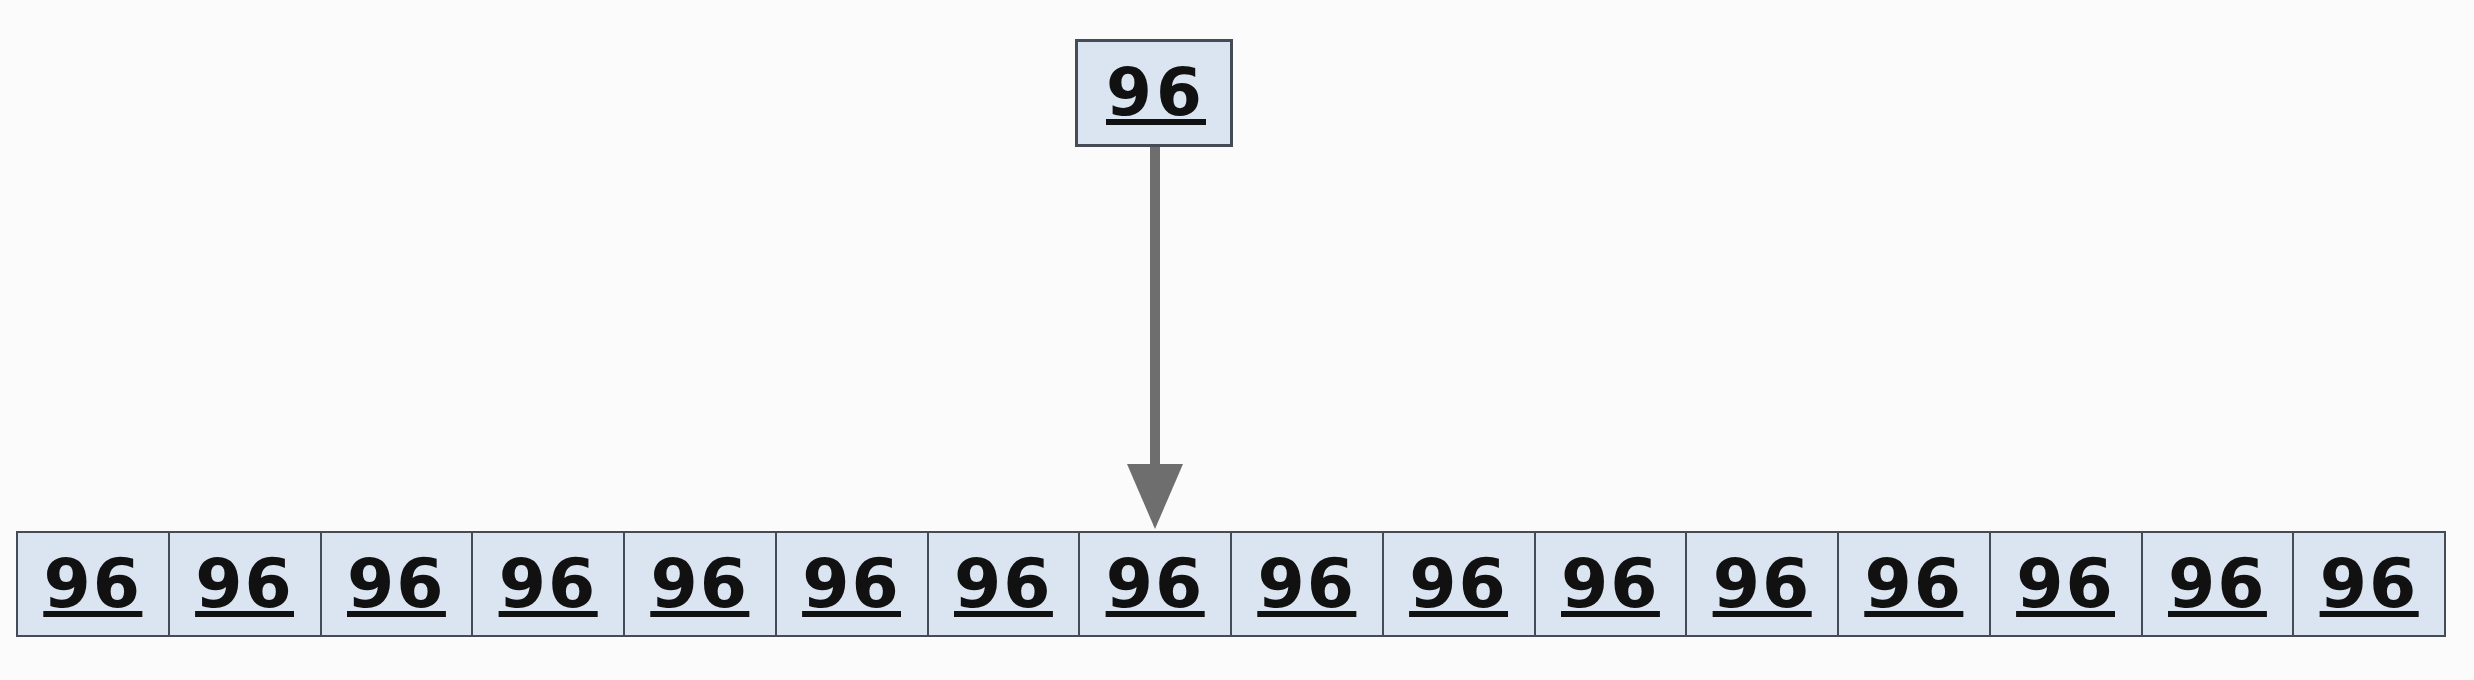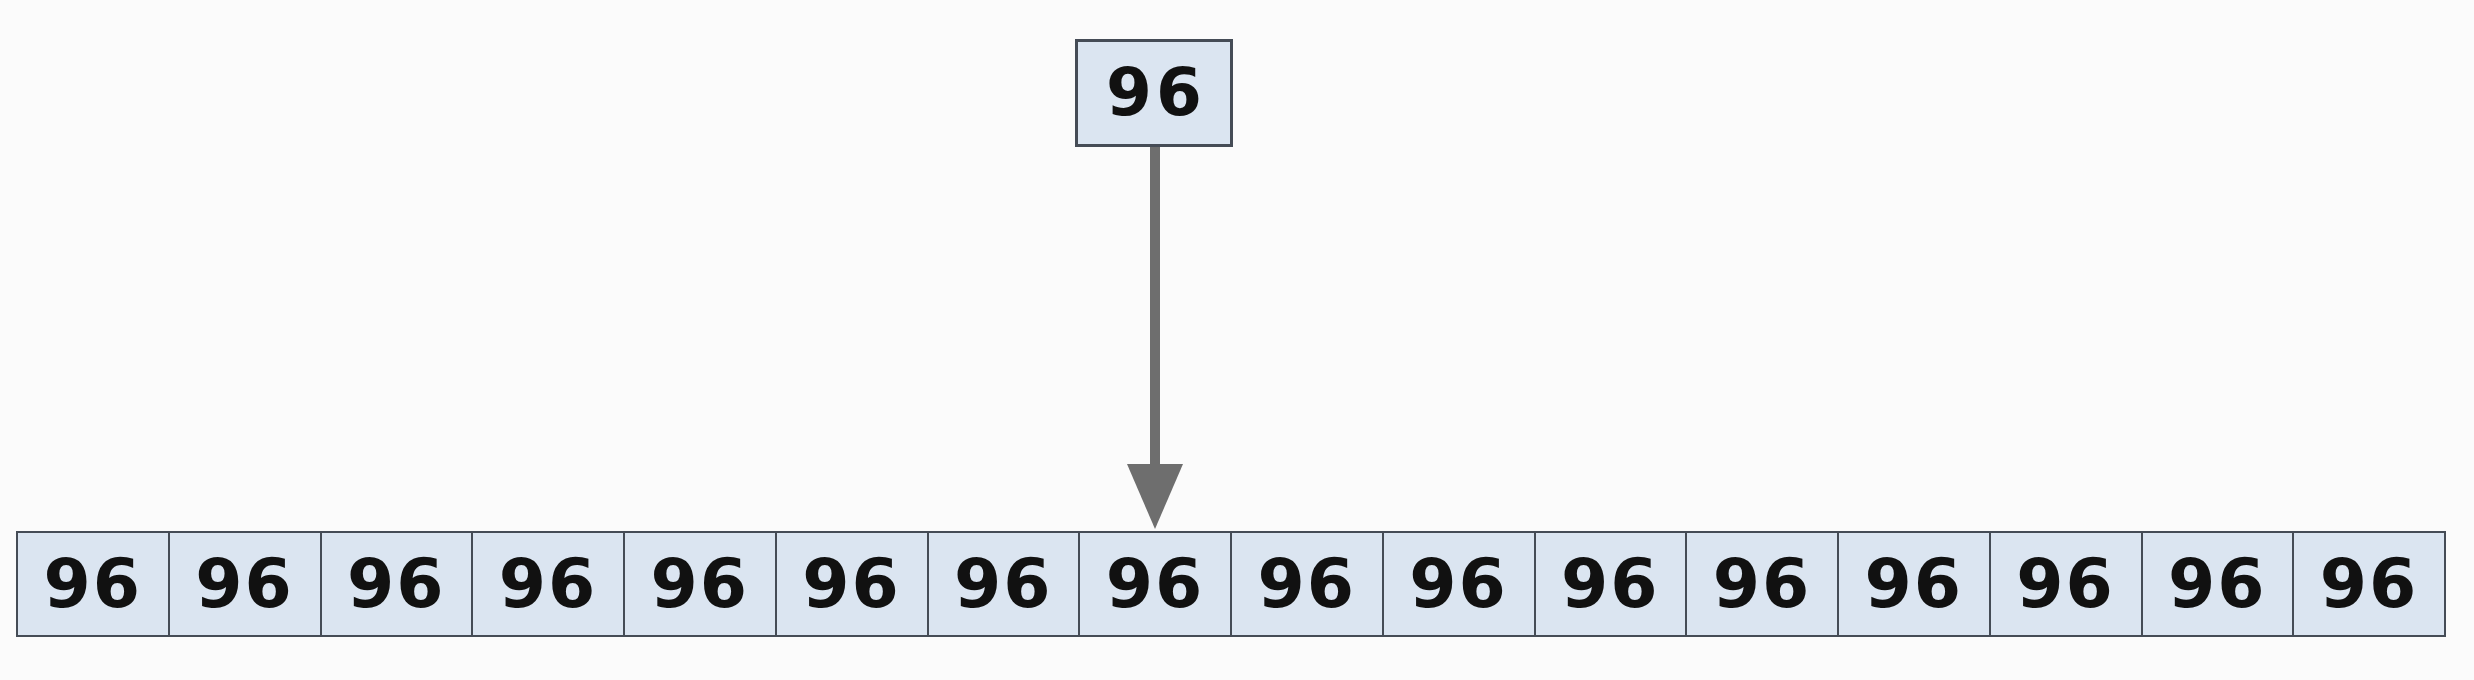--- a/index.html
+++ b/index.html
@@ -2,21 +2,21 @@
 <html style="--bg: #fbfbfb; --cell-fill: #dbe5f1; --border: #454c56; --arrow: #6e6e6e; --text: #111111;"><head>
 <meta charset="utf-8">
 <style>
   :root {
     --bg: #fbfbfb;
     --cell-fill: #dbe5f1;
     --border: #454c56;
     --arrow: #6e6e6e;
     --text: #111111;
   }
-  * { box-sizing: border-box; }
+  * { box-sizing: border-box; text-decoration: underline; }
   html, body { margin: 0; padding: 0; }
   body {
     width: 2474px;
     height: 680px;
     background: var(--bg);
     font-family: "DejaVu Sans", "Liberation Sans", sans-serif;
     color: var(--text);
     overflow: hidden;
   }
   .stage {

